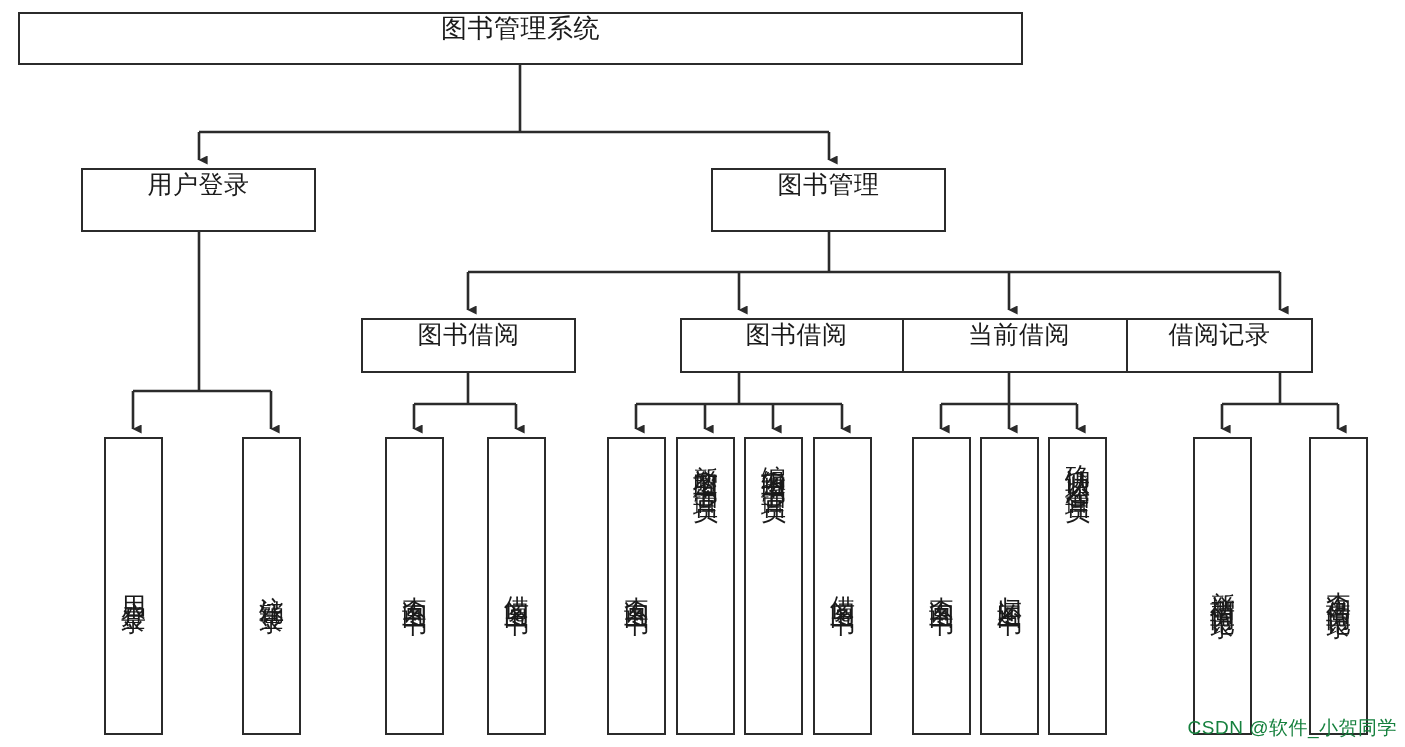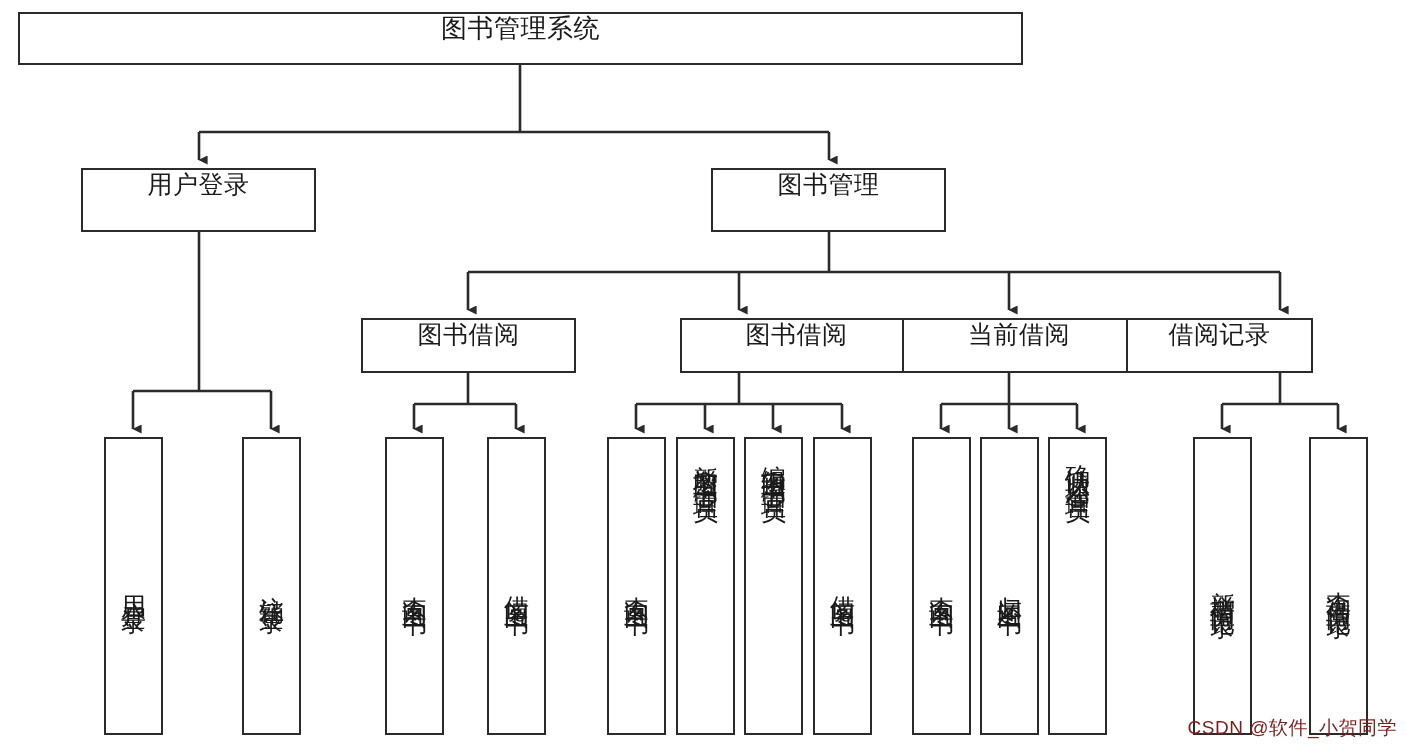--- a/index.html
+++ b/index.html
@@ -68,21 +68,21 @@
   
   .node.vert.centered {
     align-items: center;
     padding-top: 0;
   }
   .watermark {
     position: absolute;
     right: 8px;
     bottom: 6px;
     font-size: 19px;
-    color: #7f1d1d;
+    color: #15803d;
     letter-spacing: 0.5px;
     z-index: 5;
     white-space: nowrap;
   }
 </style>
 </head>
 <body>
 
 <div id="diagram-root">
 

